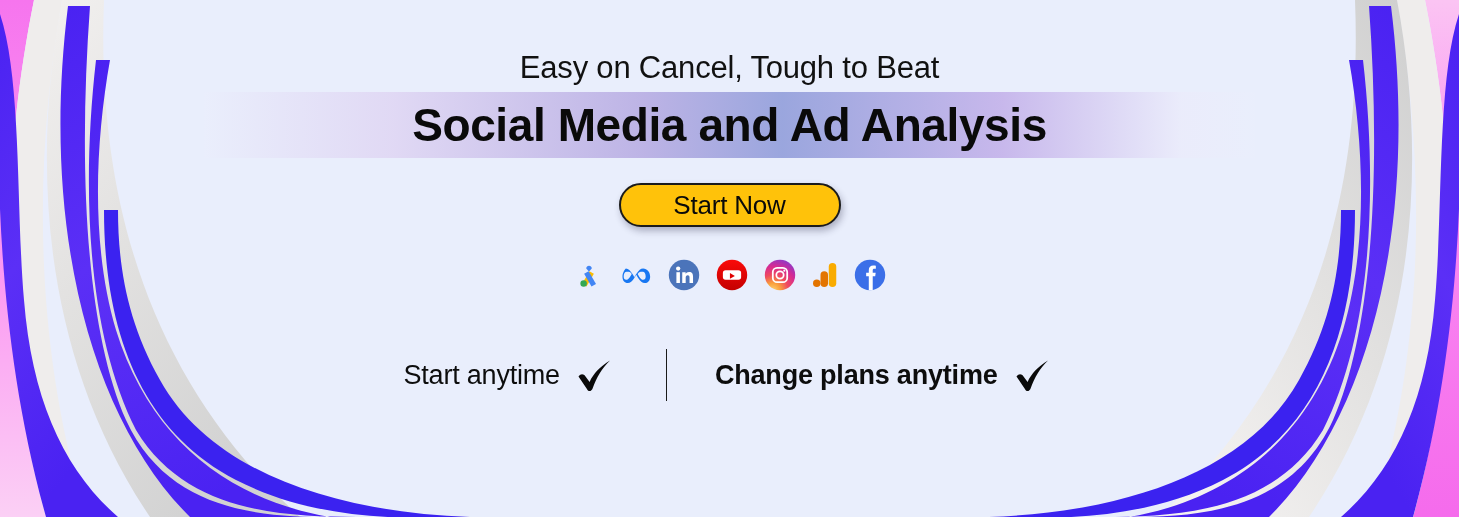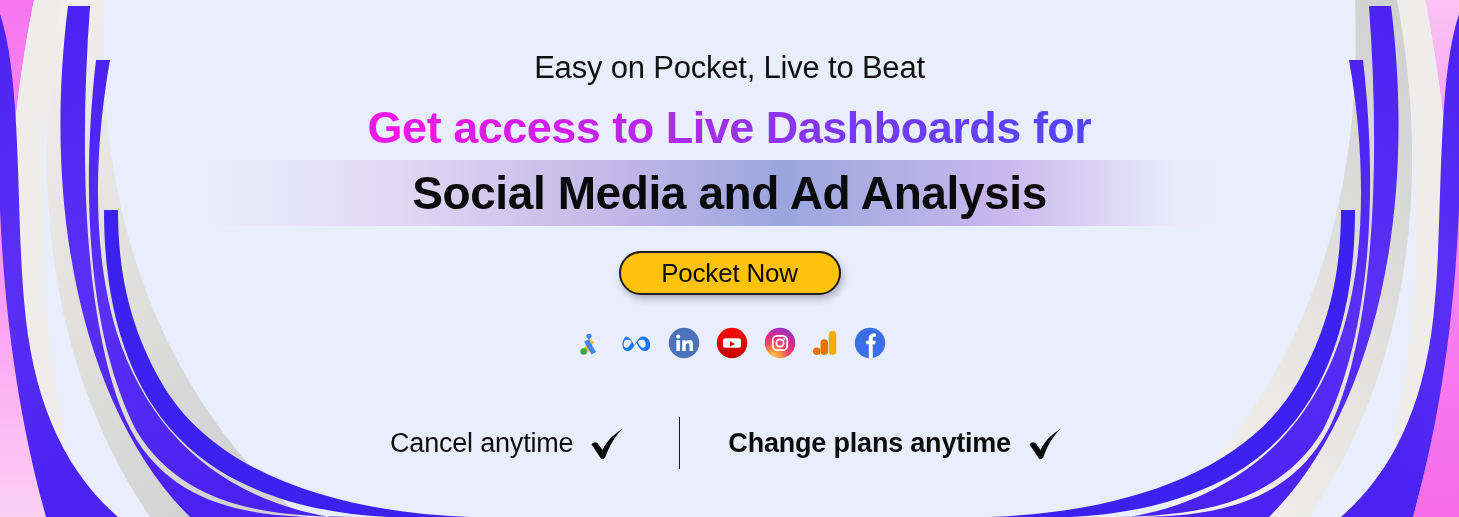--- a/index.html
+++ b/index.html
@@ -230,31 +230,30 @@
     <path d="M1369,6 C1381,170 1373,330 1333,420 C1291,512 1197,517 1129,517
              L1269,517 C1367,420 1419,230 1391,6 Z" fill="url(#gradBlueR)"></path>
     <path d="M1363,60 C1379,200 1369,340 1323,430 C1269,520 1159,517 1079,517
              L1129,517 C1229,500 1309,440 1343,330 C1367,250 1365,150 1349,60 Z" fill="url(#gradBlueR)"></path>
     <path d="M1355,210 C1355,330 1319,430 1223,480 C1129,528 1029,517 939,517
              L989,517 C1129,512 1249,470 1299,380 C1333,320 1341,262 1341,210 Z" fill="#3b22f0"></path>
   </svg>
 
   <div id="content">
 
-    <div class="eyebrow">Easy on Pocket, Live to Beat</div>
-
-    <div class="headline-gradient">Get access to Live Dashboards for</div>
+    <div class="eyebrow">Easy on Cancel, Tough to Beat</div>
+
 
     <div class="band-wrap">
       <div class="band"></div>
       <div class="band-text">Social Media and Ad Analysis</div>
     </div>
 
     <div class="cta-row">
-      <button class="cta-button">Pocket Now</button>
+      <button class="cta-button">Start Now</button>
     </div>
 
     <div class="logo-row">
 
       <span class="logo-chip">
         <svg width="30" height="30" viewBox="0 0 48 48">
           <path d="M12.8 38.2 24.6 17.8l7.2 4.2-11.8 20.4z" fill="#fbbc04"></path>
           <path d="M35.2 38.2 23.4 17.8l-7.2 4.2 11.8 20.4z" fill="#4285f4"></path>
           <path d="M24 9.2c2.4 0 4.4 1.8 4.4 4.2L24.6 17.8 23.4 17.8 19.6 13.4c0-2.4 2-4.2 4.4-4.2z" fill="#4285f4"></path>
           <circle cx="15.4" cy="37.4" r="5.2" fill="#34a853"></circle>
@@ -321,21 +320,21 @@
           <circle cx="20" cy="20" r="19" fill="#3b6fe8"></circle>
           <path d="M23.4 21.6h3.1l.6-4.4h-3.7v-2.8c0-1.3.4-2.1 2.2-2.1h1.7V8.3c-.8-.1-1.9-.2-3.2-.2-3.4 0-5.6 2-5.6 5.6v3.5h-3.3v4.4h3.3V39h4.9z" fill="#ffffff"></path>
         </svg>
       </span>
 
     </div>
 
     <div class="assurance-row">
 
       <div class="assure assure-left">
-        <span>Cancel anytime</span>
+        <span>Start anytime</span>
         <span class="check">
           <svg width="44" height="44" viewBox="0 0 44 44">
             <path d="M4.5 23.5c2.6-3.2 5.1-2.6 7.2.2l3.9 5.2C19.4 21 26.2 13.4 36 7.6c-8.2 8-13.7 17.4-17.3 27.7-1.4 3.8-4.7 3.6-6.1.2z" fill="#0a0a0a"></path>
           </svg>
         </span>
       </div>
 
       <div class="divider"></div>
 
       <div class="assure assure-right">

